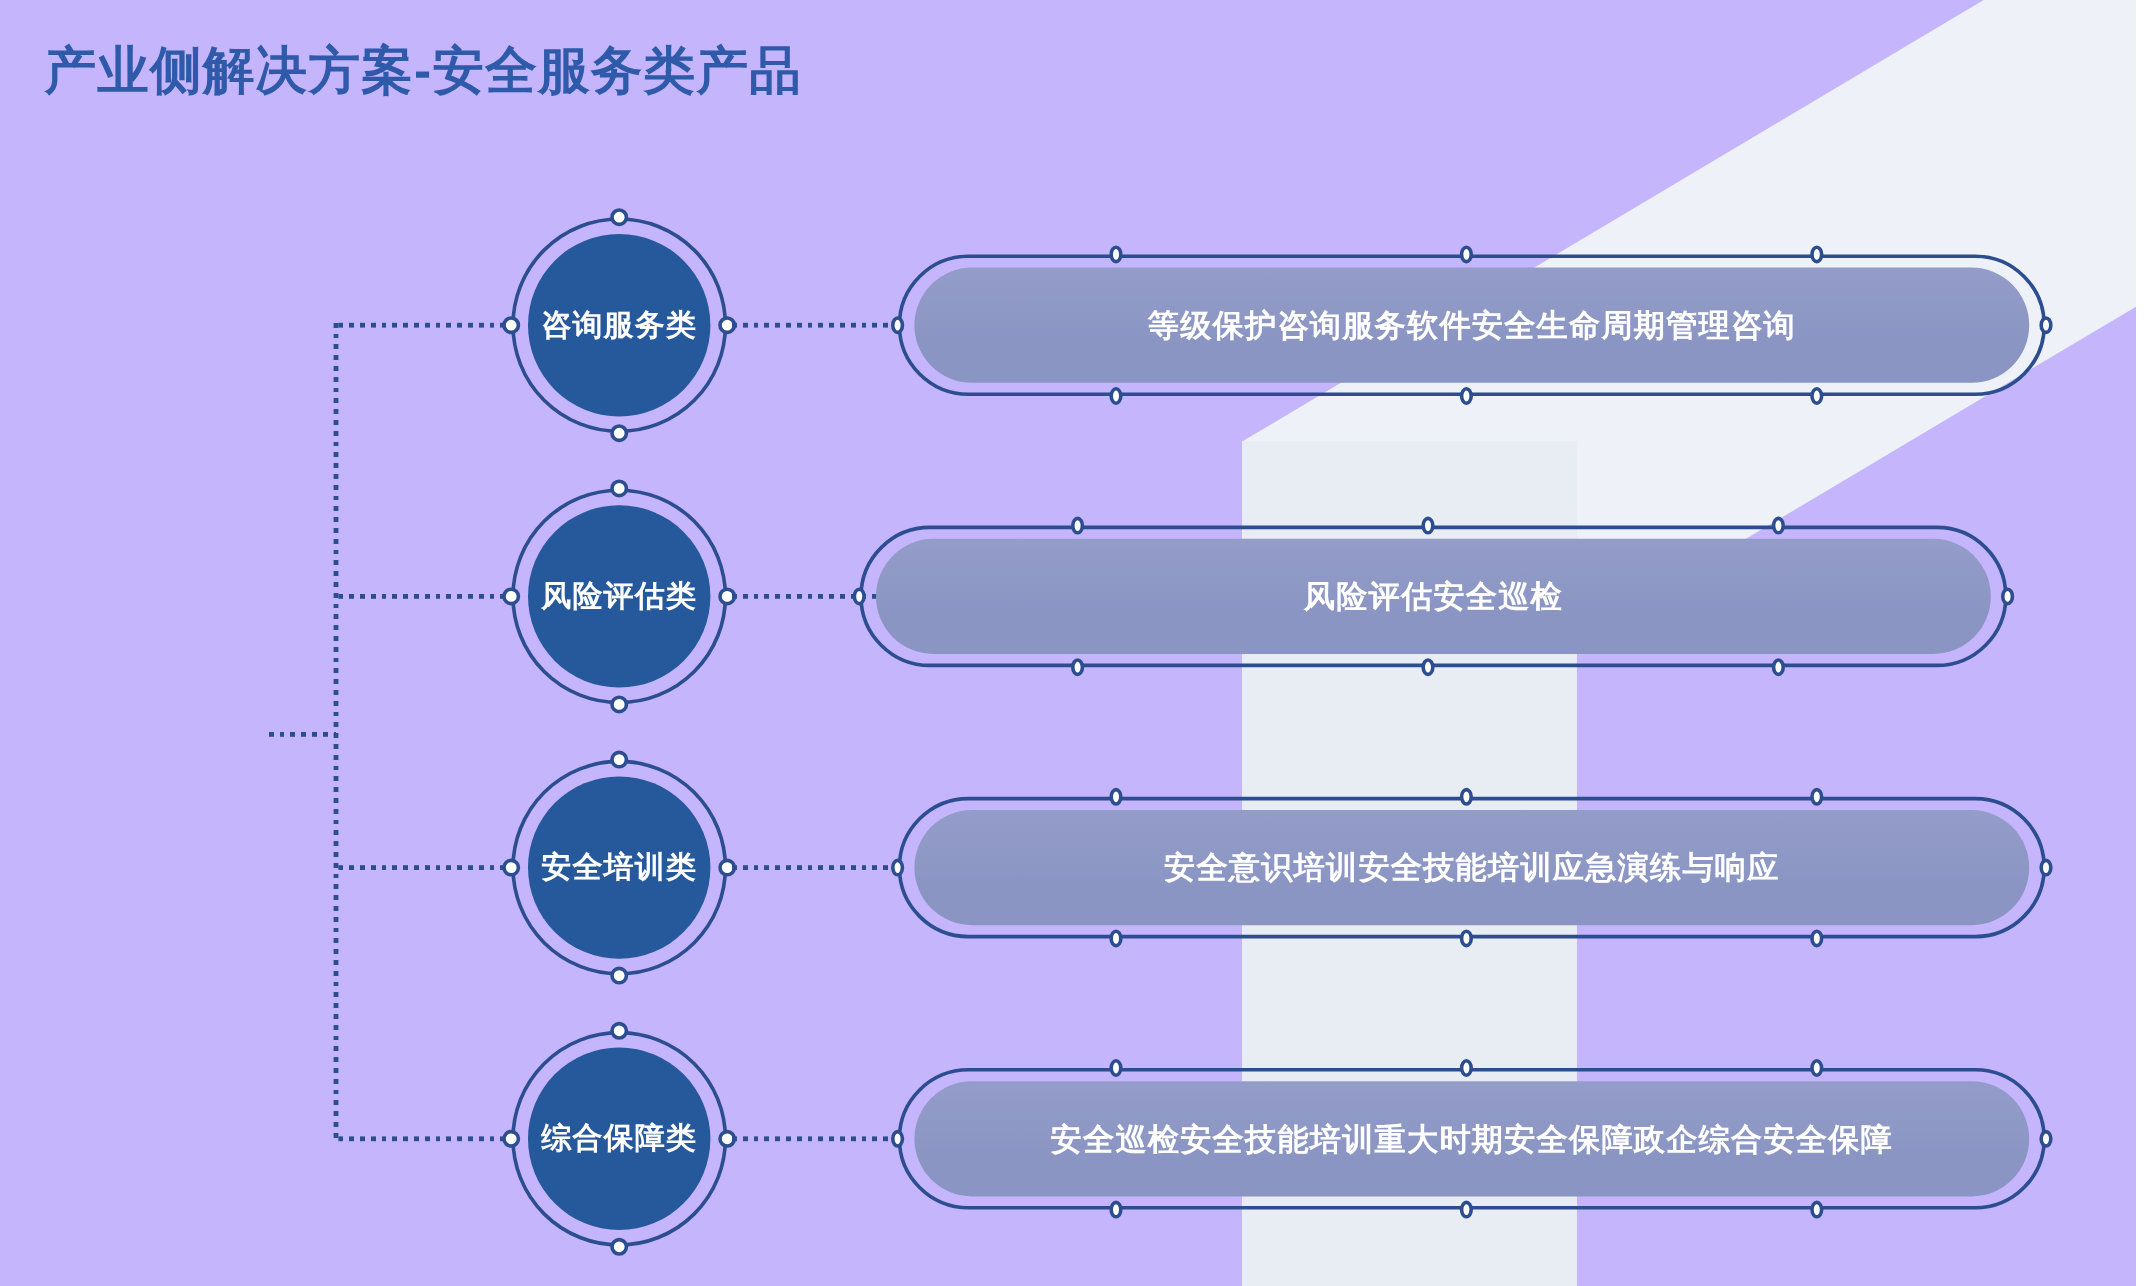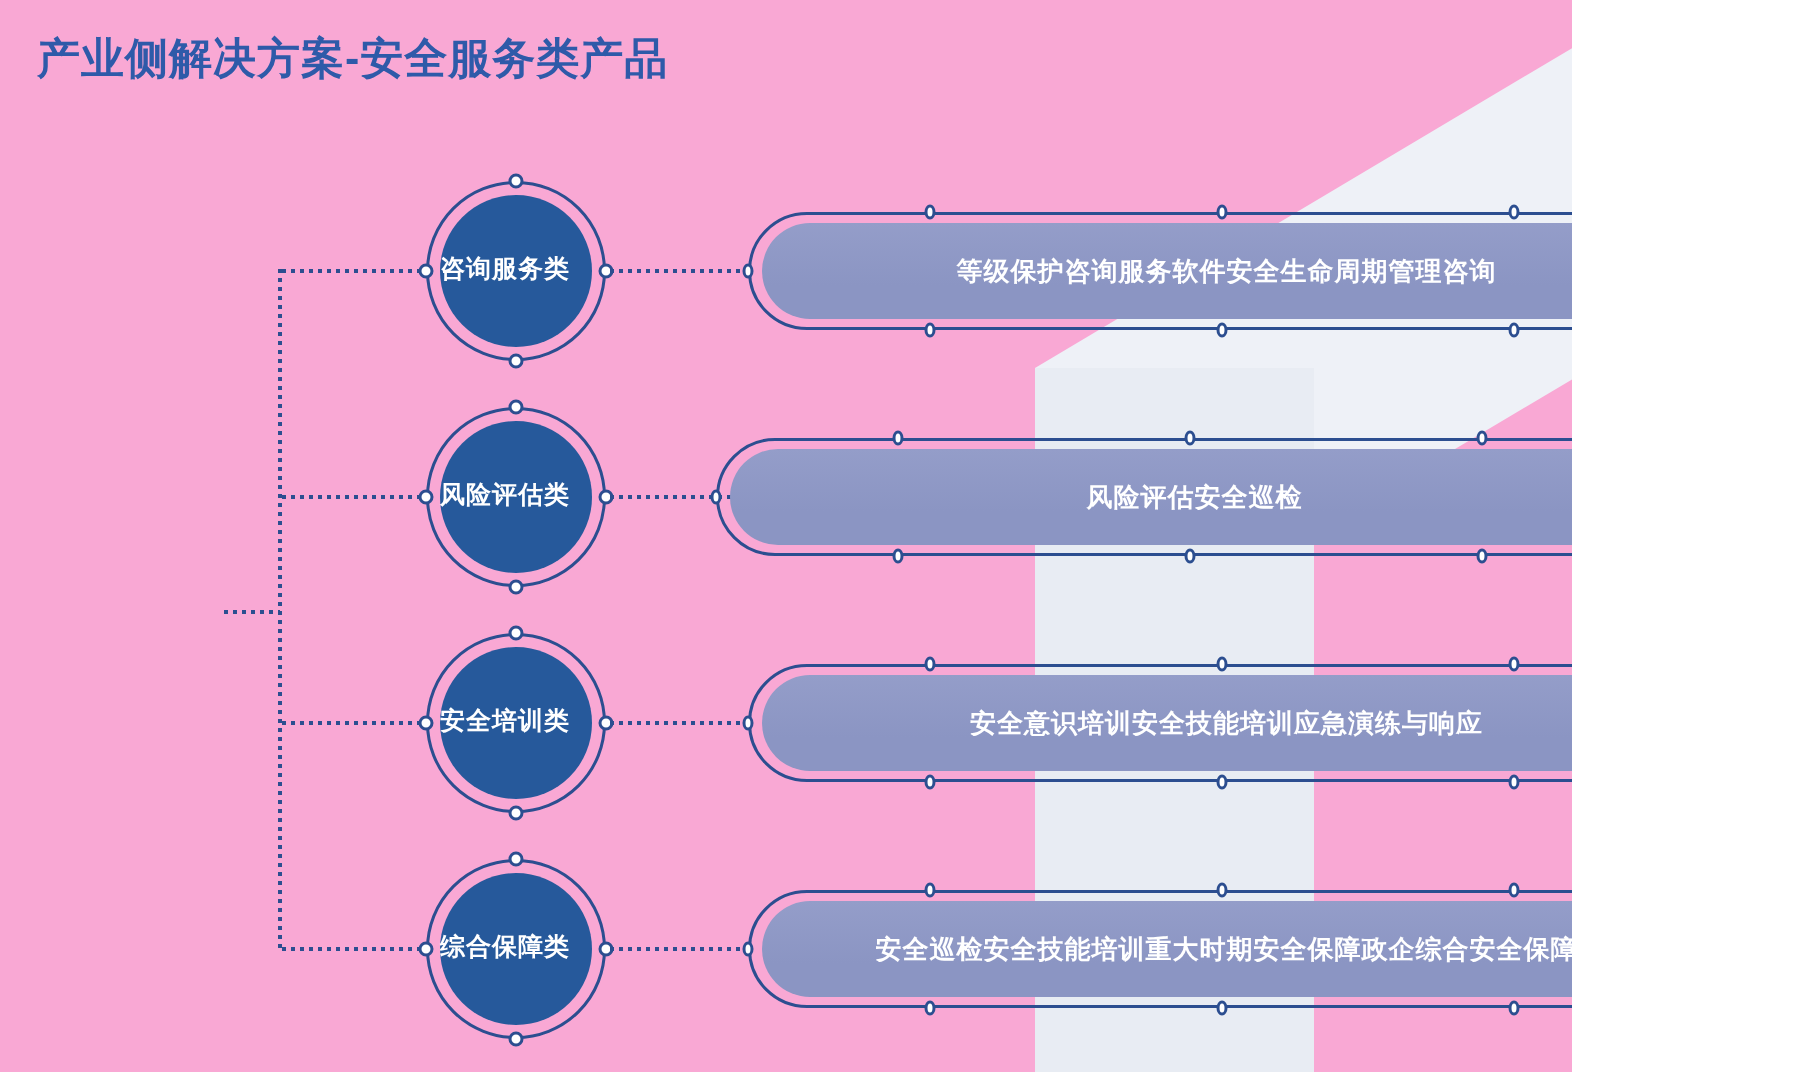--- a/index.html
+++ b/index.html
@@ -8,39 +8,39 @@
     --pill-fill:#8b95c3;
     --pill-fill-light:#949dc9;
     --title-color:#2e5aa9;
     --band-diag:#eef1f7;
     --band-vert:#e8ecf3;
   }
   *{margin:0;padding:0;box-sizing:border-box;}
   html,body{background:#ffffff;}
   body{font-family:"Liberation Sans","DejaVu Sans",sans-serif;}
   .canvas{
-    position:relative;width:1572px;height:1072px;background:#f9a8d4;overflow:hidden;
+    position:relative;width:1780px;height:1072px;background:#c4b5fd;overflow:hidden;
   }
   .bg-svg{position:absolute;left:0;top:0;width:1796px;height:1072px;}
   .page-title{
     position:absolute;left:37px;top:30px;
     font-size:43px;font-weight:700;color:var(--title-color);
     letter-spacing:1px;white-space:nowrap;
   }
   
   .dotline{position:absolute;}
   .dotline.h{height:4px;background:repeating-linear-gradient(90deg,var(--navy) 0 4px,transparent 4px 9px);}
   .dotline.v{width:4px;background:repeating-linear-gradient(180deg,var(--navy) 0 4px,transparent 4px 9px);}
   
   .node{position:absolute;width:180px;height:180px;}
   .node-ring{position:absolute;inset:0;border:3px solid var(--navy);border-radius:50%;}
   .node-inner{
     position:absolute;left:50%;top:50%;width:152px;height:152px;transform:translate(-50%,-50%);
     border-radius:50%;background:var(--circle-fill);
-    display:flex;align-items:center;text-align:center;font-family:Liberation Mono, monospace;
+    display:flex;align-items:center;justify-content:center;text-align:center;
   }
   .node-label{color:#ffffff;font-size:25px;font-weight:700;line-height:1.45;letter-spacing:1px;}
   .dot{
     position:absolute;width:15px;height:15px;border-radius:50%;
     background:#ffffff;border:3px solid var(--navy);transform:translate(-50%,-50%);
   }
   .nd-top{left:50%;top:0;}
   .nd-bottom{left:50%;top:100%;}
   .nd-left{left:0;top:50%;}
   .nd-right{left:100%;top:50%;}

